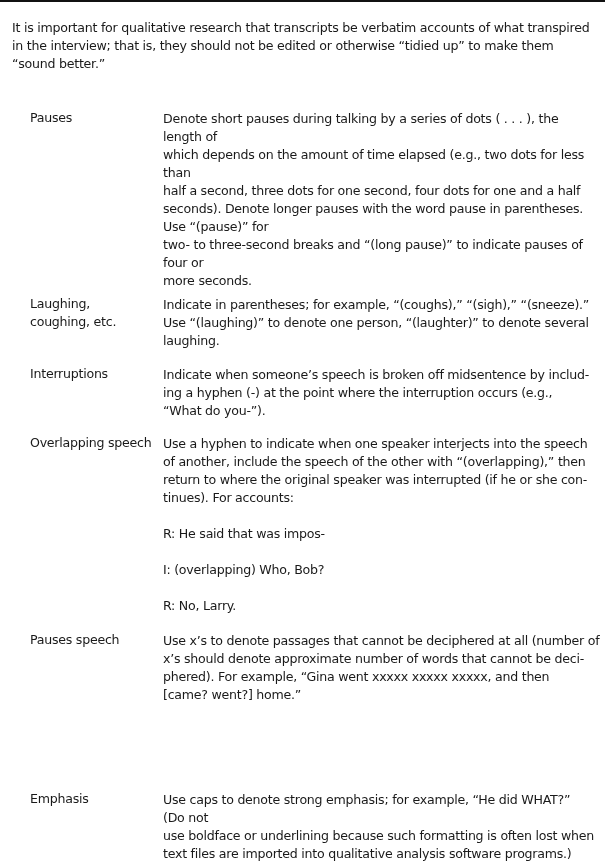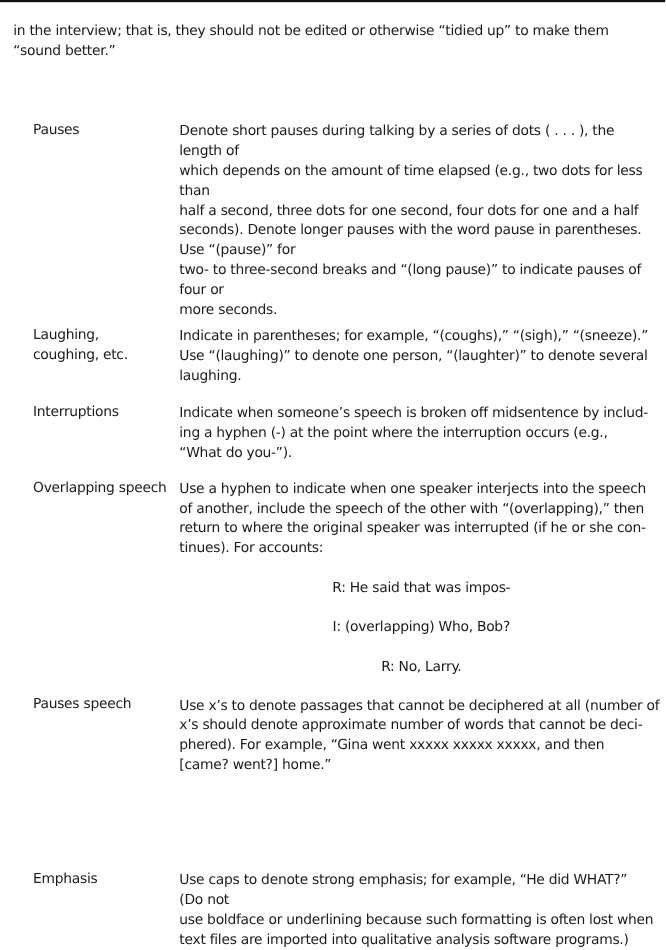--- a/index.html
+++ b/index.html
@@ -56,29 +56,29 @@
       line-height: 18px;
     }
     .para + .para {
       margin-top: 18px;
     }
     .example + .example {
       margin-top: 18px;
     }
     .examples {
       margin-top: 18px;
-      text-align: center;
     }
   </style>
 </head>
 <body>
 
 <div class="top-rule"></div>
 
 <div class="intro">
+  <span class="line">It is important for qualitative research that transcripts be verbatim accounts of what transpired</span>
   <span class="line">in the interview; that is, they should not be edited or otherwise “tidied up” to make them</span>
   <span class="line">“sound better.”</span>
 </div>
 
 <div class="row" style="top:109px;">
   <div class="term">
     <span class="line">Pauses</span>
   </div>
   <div class="desc">
     <div class="para">

